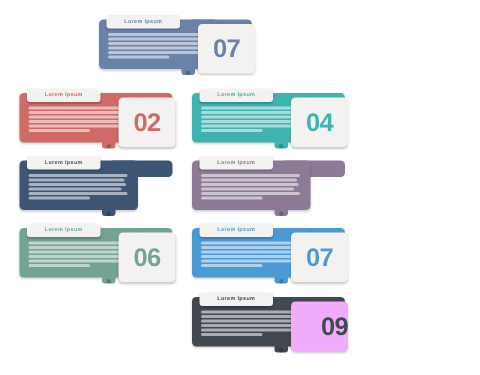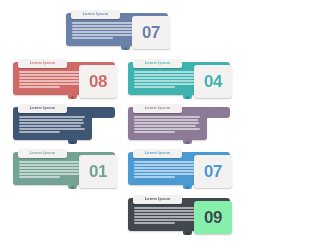--- a/index.html
+++ b/index.html
@@ -155,21 +155,21 @@
       </div>
       <div class="body-lines">
         <div class="tline" style="background: rgb(255, 255, 255); width: 100%;"></div>
         <div class="tline" style="background: rgb(255, 255, 255); width: 97%;"></div>
         <div class="tline" style="background: rgb(255, 255, 255); width: 99%;"></div>
         <div class="tline" style="background: rgb(255, 255, 255); width: 94%;"></div>
         <div class="tline" style="background: rgb(255, 255, 255); width: 100%;"></div>
         <div class="tline" style="background: rgb(255, 255, 255); width: 62%;"></div>
       </div>
       <div class="numplate" style="background: rgb(244, 242, 240);">
-        <span class="numtext" style="color: rgb(207, 106, 103);">08</span>
+        <span class="numtext" style="color: rgb(207, 106, 103);">02</span>
       </div>
     </div>
     <div class="card" style="left: 128px; top: 59px;">
       <div class="panel-ext" style="background: rgb(63, 179, 176);"></div>
       <div class="panel" style="background: rgb(63, 179, 176);"></div>
       <div class="tail" style="background: rgb(63, 179, 176);"></div>
       <div class="notch" style="left: 46px; top: 2px;"></div>
       <div class="notch" style="left: 58px; top: 37px;"></div>
       <div class="ribbon" style="background: rgb(244, 242, 240);">
         <span class="ribbon-text" style="color: rgb(63, 179, 176);">Lorem Ipsum</span>
@@ -233,21 +233,21 @@
       </div>
       <div class="body-lines">
         <div class="tline" style="background: rgb(255, 255, 255); width: 100%;"></div>
         <div class="tline" style="background: rgb(255, 255, 255); width: 97%;"></div>
         <div class="tline" style="background: rgb(255, 255, 255); width: 99%;"></div>
         <div class="tline" style="background: rgb(255, 255, 255); width: 94%;"></div>
         <div class="tline" style="background: rgb(255, 255, 255); width: 100%;"></div>
         <div class="tline" style="background: rgb(255, 255, 255); width: 62%;"></div>
       </div>
       <div class="numplate" style="background: rgb(244, 242, 240);">
-        <span class="numtext" style="color: rgb(116, 163, 150);">01</span>
+        <span class="numtext" style="color: rgb(116, 163, 150);">06</span>
       </div>
     </div>
     <div class="card" style="left: 128px; top: 149px;">
       <div class="panel-ext" style="background: rgb(75, 154, 212);"></div>
       <div class="panel" style="background: rgb(75, 154, 212);"></div>
       <div class="tail" style="background: rgb(75, 154, 212);"></div>
       <div class="notch" style="left: 46px; top: 2px;"></div>
       <div class="notch" style="left: 58px; top: 37px;"></div>
       <div class="ribbon" style="background: rgb(244, 242, 240);">
         <span class="ribbon-text" style="color: rgb(75, 154, 212);">Lorem Ipsum</span>
@@ -274,17 +274,17 @@
         <span class="ribbon-text" style="color: rgb(65, 72, 80);">Lorem Ipsum</span>
       </div>
       <div class="body-lines">
         <div class="tline" style="background: rgb(255, 255, 255); width: 100%;"></div>
         <div class="tline" style="background: rgb(255, 255, 255); width: 97%;"></div>
         <div class="tline" style="background: rgb(255, 255, 255); width: 99%;"></div>
         <div class="tline" style="background: rgb(255, 255, 255); width: 94%;"></div>
         <div class="tline" style="background: rgb(255, 255, 255); width: 100%;"></div>
         <div class="tline" style="background: rgb(255, 255, 255); width: 62%;"></div>
       </div>
-      <div class="numplate" style="background: #86efac;">
+      <div class="numplate" style="background: #f0abfc; justify-content: flex-end;">
         <span class="numtext" style="color: rgb(65, 72, 80);">09</span>
       </div>
     </div>
   </div>
 
 </body></html>

